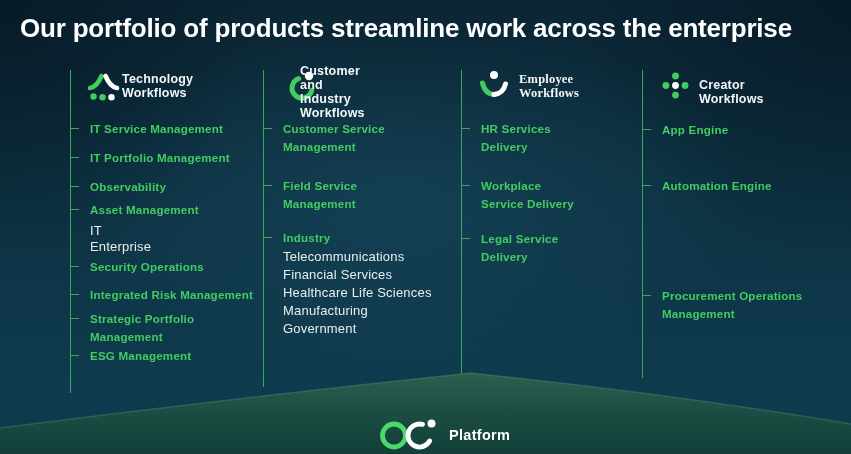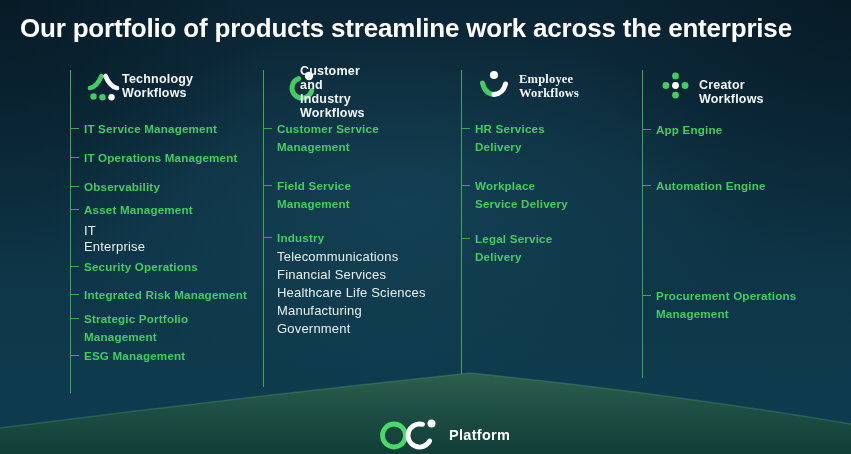--- a/index.html
+++ b/index.html
@@ -17,21 +17,21 @@
     color:#ffffff;font-size:26px;font-weight:bold;letter-spacing:-0.2px;
   }
   .col{position:absolute;top:0;height:454px;}
   .vline{position:absolute;left:0;top:70px;width:1px;background:#3aa75a;}
   .col-header{position:absolute;}
   .col-title{
     position:absolute;white-space:pre-line;color:#f3f7f7;font-weight:bold;
     font-size:12.5px;line-height:14px;letter-spacing:0.2px;
   }
   .hdr-icon{position:absolute;}
-  .item{position:absolute;padding-left:14px;white-space:pre-line;box-sizing:border-box;width:100%;}
+  .item{position:absolute;padding-left:20px;white-space:pre-line;box-sizing:border-box;width:100%;}
   .item.primary{color:#43cc62;font-weight:bold;font-size:11.6px;line-height:17.5px;letter-spacing:0.2px;}
   .item.secondary{color:#e8efef;font-weight:normal;font-size:13px;line-height:15px;letter-spacing:0.2px;}
   .tick{position:absolute;left:0;top:8px;width:9px;height:1px;background:#3aa75a;}
   .hill{position:absolute;left:0;bottom:0;width:851px;height:92px;}
   .footer-logo{position:absolute;left:378px;top:415px;}
   .footer-label{
     position:absolute;left:449px;top:427px;color:#ffffff;
     font-size:14.5px;font-weight:bold;letter-spacing:0.3px;
   }
 </style>
@@ -61,21 +61,21 @@
         <path d="M4 19 C10 18 13 13 15.5 7" fill="none" stroke="#43cc62" stroke-width="4.6" stroke-linecap="round"></path>
         <path d="M19.5 7 C22 13 25 18 31 19" fill="none" stroke="#ffffff" stroke-width="4.6" stroke-linecap="round"></path>
         <circle cx="7.5" cy="27.5" r="3.2" fill="#43cc62"></circle>
         <circle cx="16.5" cy="28.2" r="3.2" fill="#43cc62"></circle>
         <circle cx="25.5" cy="28.2" r="3.2" fill="#ffffff"></circle>
       </svg>
       <div class="col-title" style="left:52px;top:72px;">Technology
 Workflows</div>
     </div>
     <div class="item primary" style="top:120px"><span class="tick"></span><span>IT Service Management</span></div>
-    <div class="item primary" style="top:149px"><span class="tick"></span><span>IT Operations Management</span></div>
+    <div class="item primary" style="top:149px"><span class="tick"></span><span>IT Portfolio Management</span></div>
     <div class="item primary" style="top:178px"><span class="tick"></span><span>Observability</span></div>
     <div class="item primary" style="top:201px"><span class="tick"></span><span>Asset Management</span></div>
     <div class="item secondary" style="top:223px"><span>IT</span></div>
     <div class="item secondary" style="top:239px"><span>Enterprise</span></div>
     <div class="item primary" style="top:258px"><span class="tick"></span><span>Security Operations</span></div>
     <div class="item primary" style="top:286px"><span class="tick"></span><span>Integrated Risk Management</span></div>
     <div class="item primary" style="top:310px"><span class="tick"></span><span>Strategic Portfolio
 Management</span></div>
     <div class="item primary" style="top:347px"><span class="tick"></span><span>ESG Management</span></div>
   </div>

